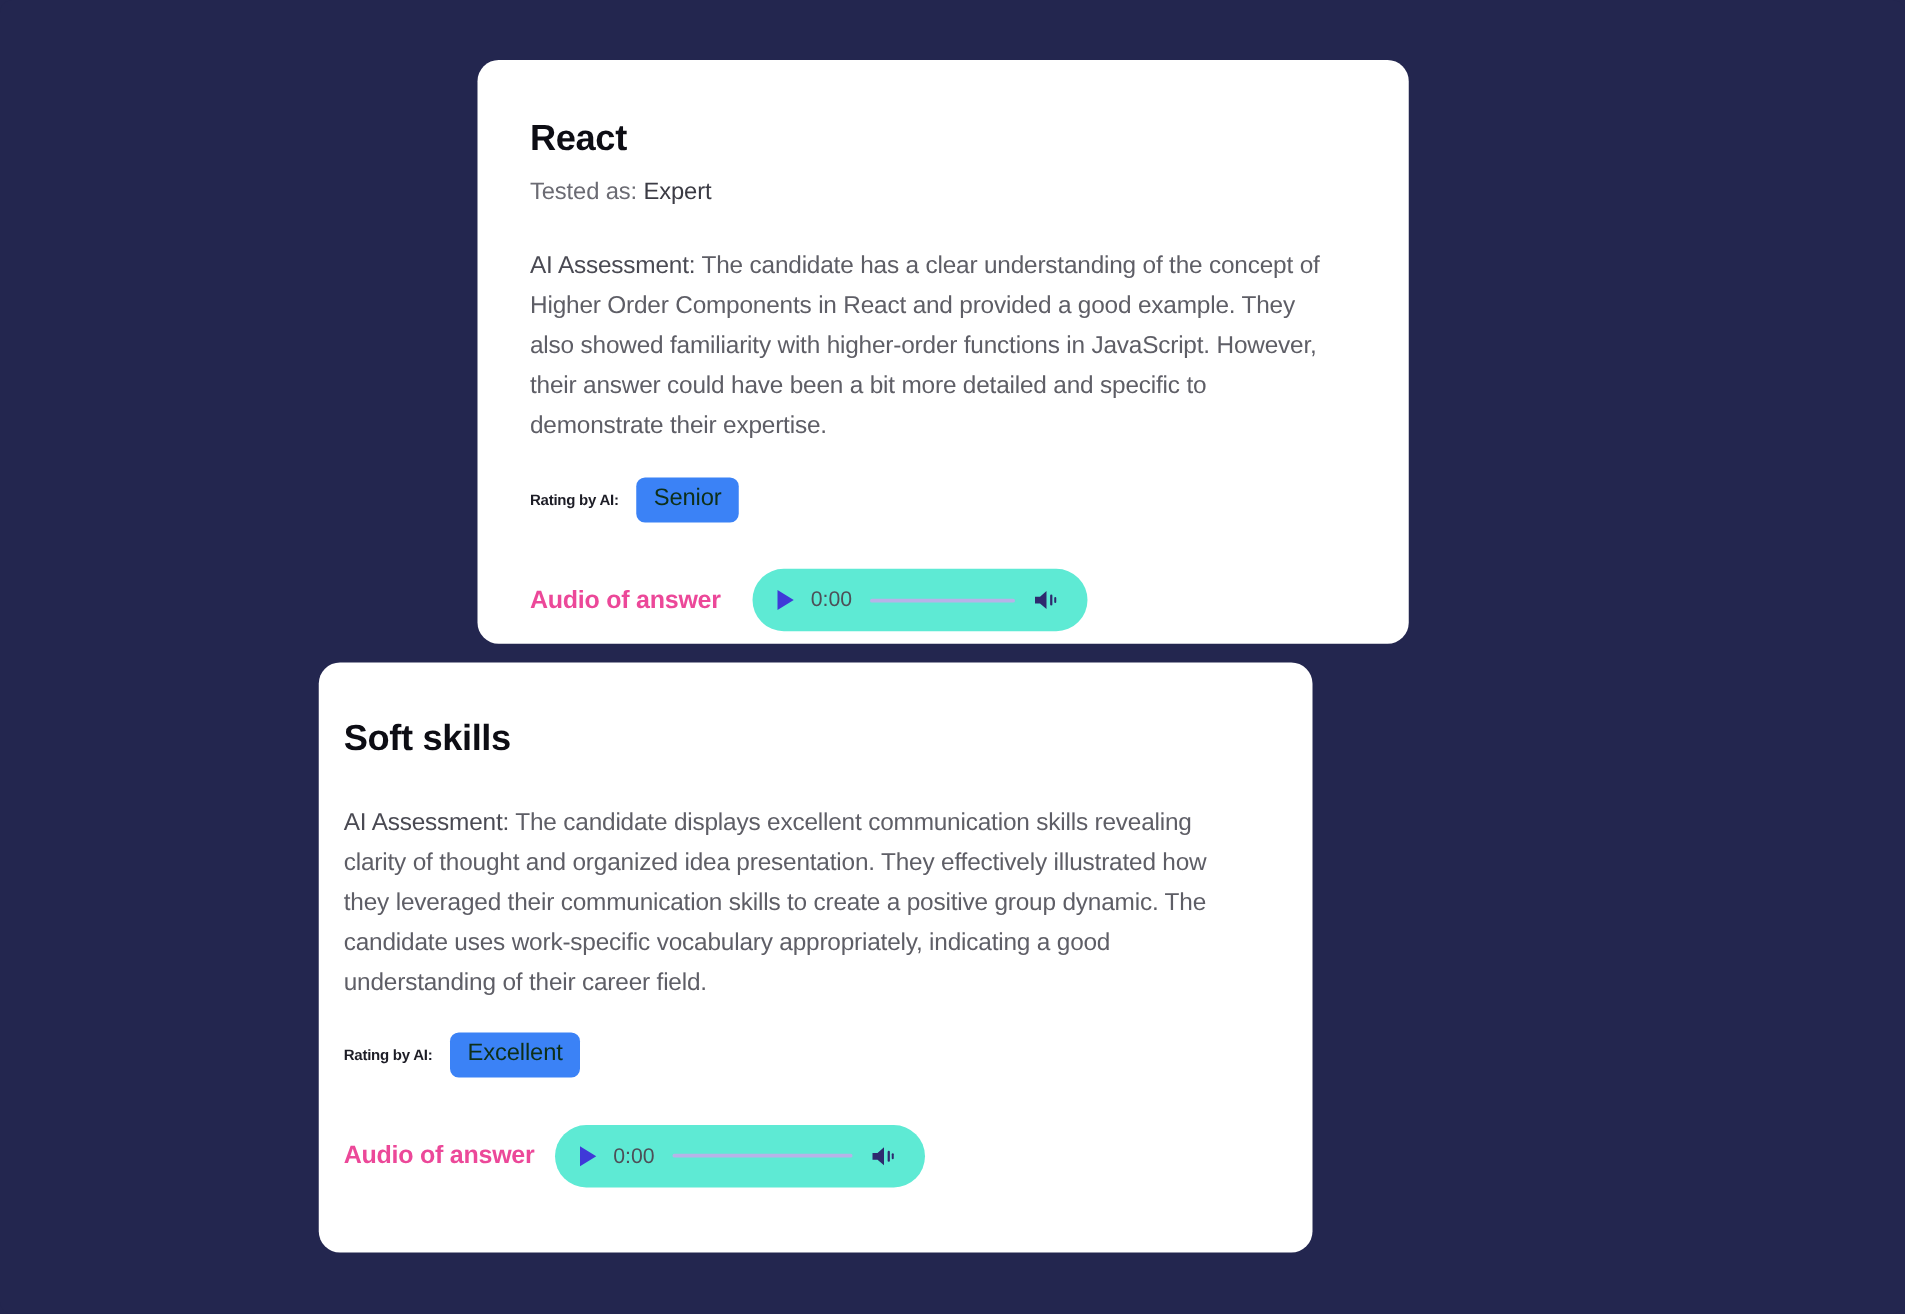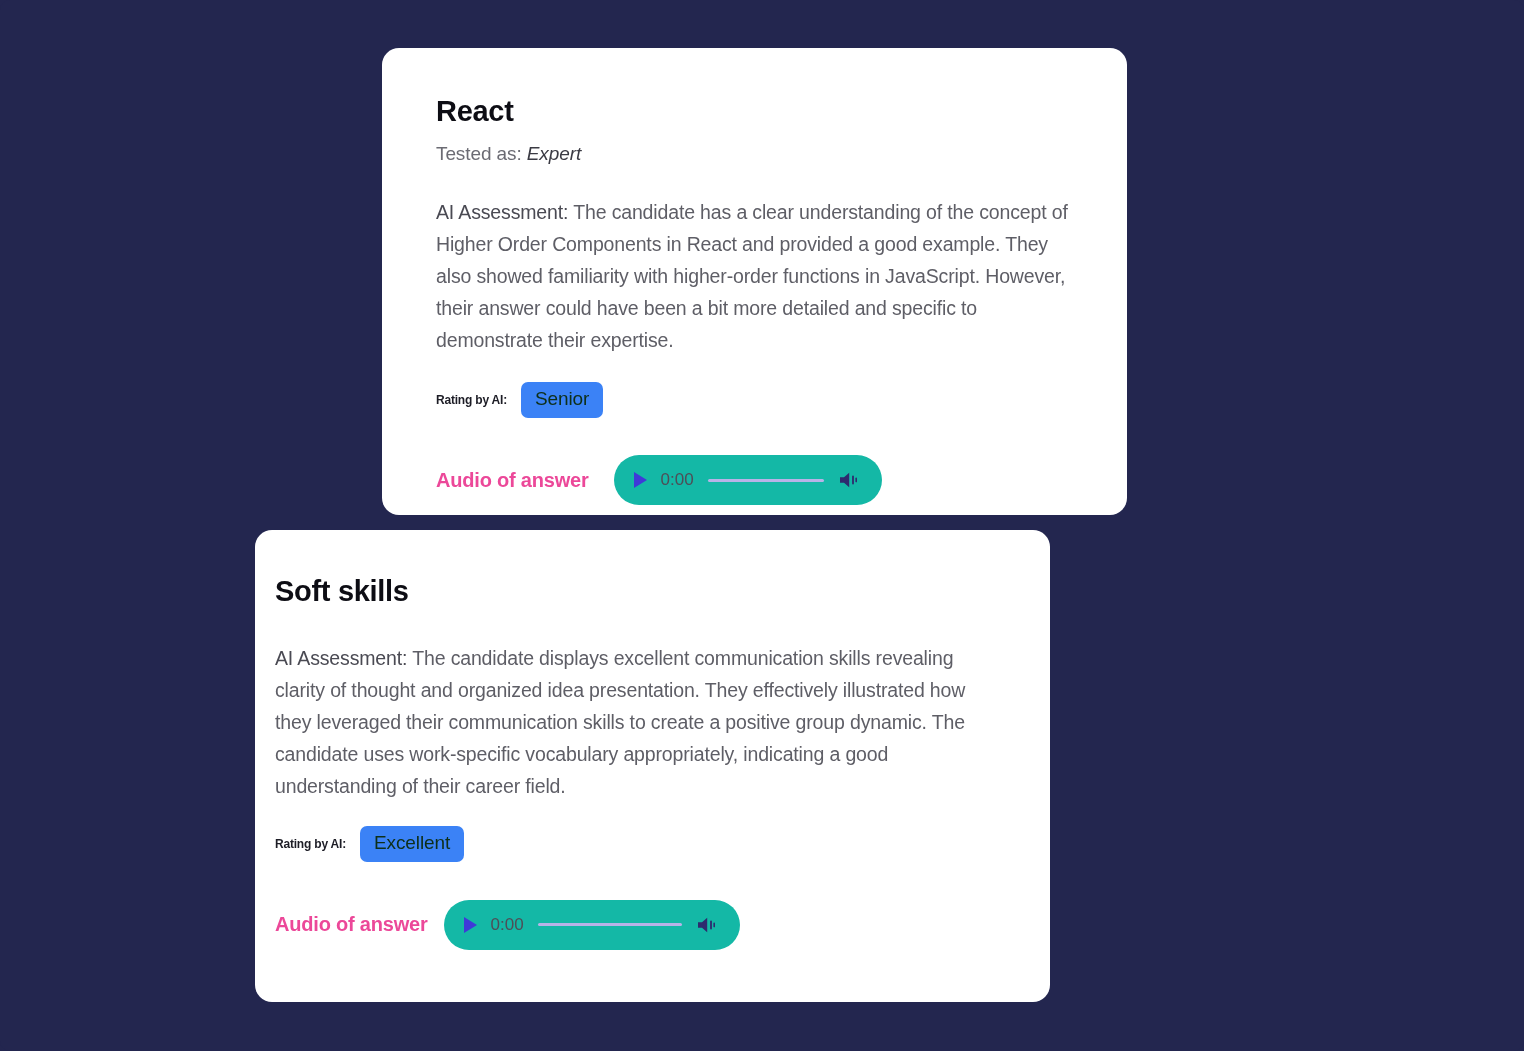--- a/index.html
+++ b/index.html
@@ -31,21 +31,21 @@
     position: absolute;
     background: #ffffff;
     border-radius: 17px;
   }
 
   .card--react {
     left: 382px;
     top: 48px;
     width: 745px;
     height: 467px;
-    padding: 46px 44px 40px 54px;
+    padding: 46px 44px 40px 42px;
   }
 
   .card--soft {
     left: 255px;
     top: 530px;
     width: 795px;
     height: 472px;
     padding: 44px 44px 40px 20px;
   }
 
@@ -62,21 +62,20 @@
     margin-top: 13px;
     font-size: 19px;
     line-height: 1.3;
     color: #6b6b73;
     letter-spacing: -0.1px;
   }
 
   .tested-line .tested-value {
     color: #3b3b44;
     font-weight: 500;
-    font-style: italic;
   }
 
   
   .assessment {
     font-size: 19.5px;
     line-height: 32px;
     color: #5e5e66;
     letter-spacing: -0.15px;
   }
 
@@ -129,21 +128,21 @@
     font-size: 20px;
     font-weight: 600;
     color: #ec4899;
     letter-spacing: -0.2px;
     white-space: nowrap;
   }
 
   .audio-player {
     display: flex;
     align-items: center;
-    background: #14b8a6;
+    background: #5eead4;
     border-radius: 30px;
     height: 50px;
     padding: 0 22px 0 20px;
     gap: 14px;
   }
 
   .card--react .audio-player { width: 268px; }
   .card--soft  .audio-player { width: 296px; }
 
   .play-icon {

